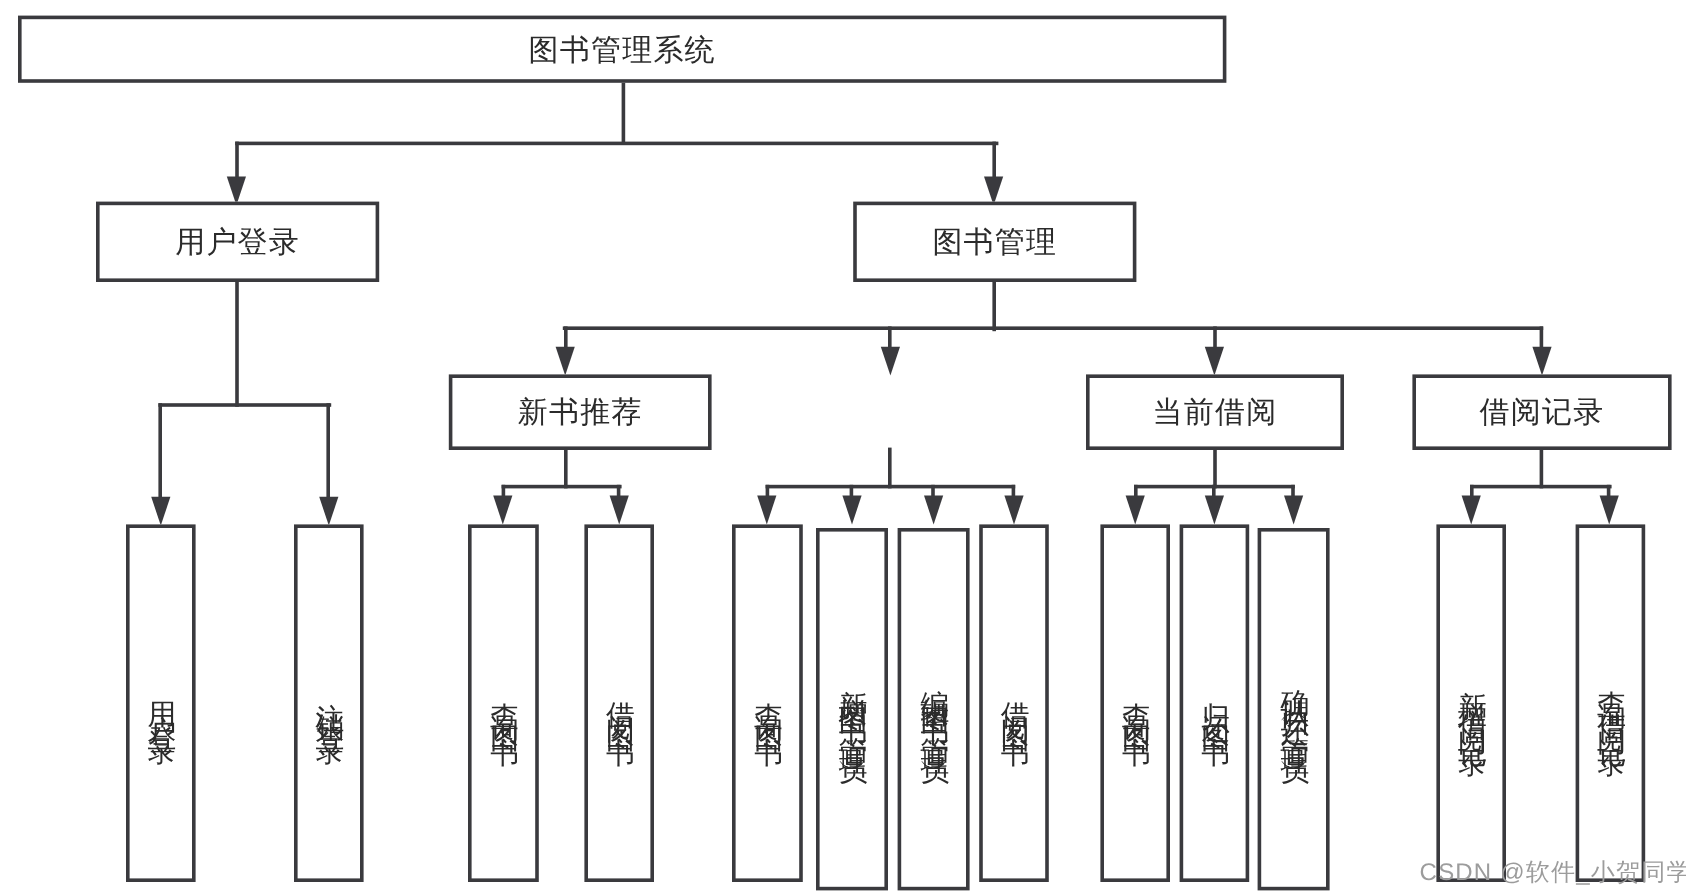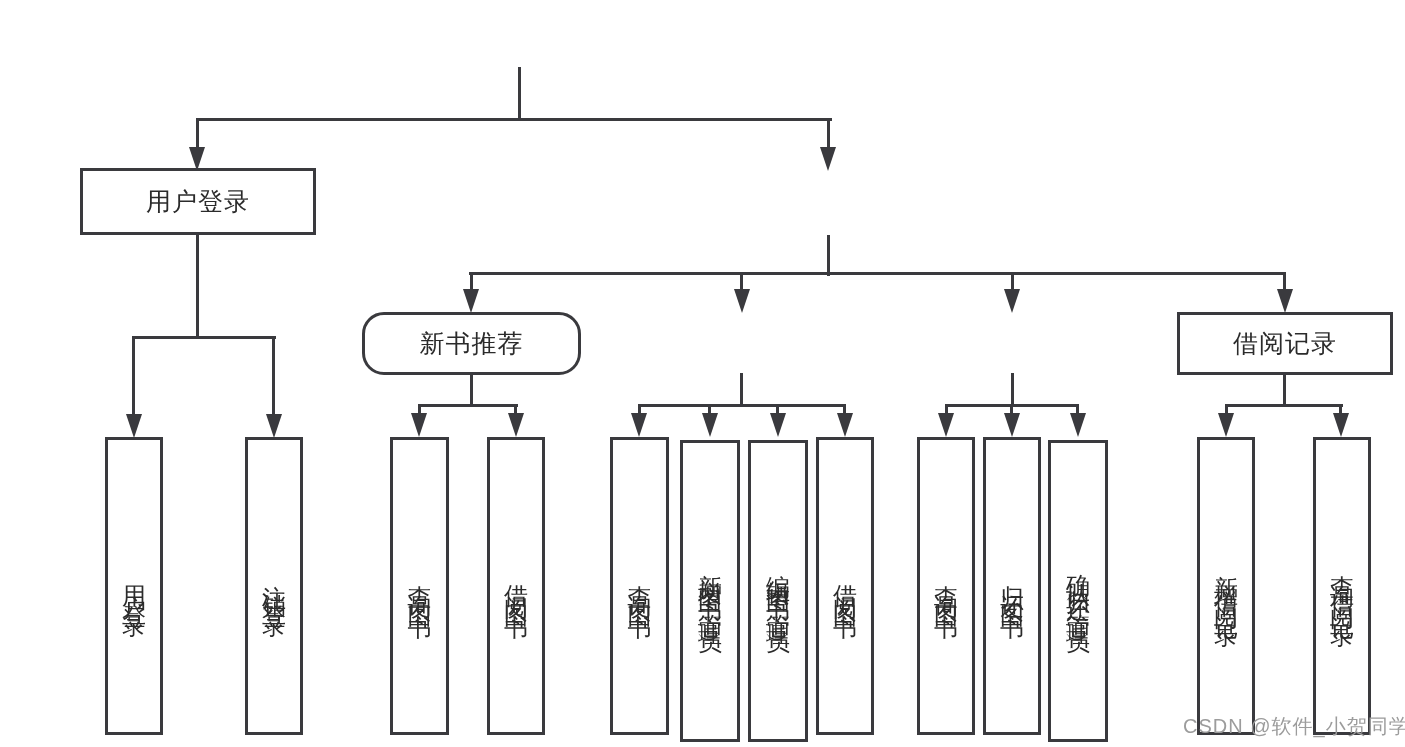--- a/index.html
+++ b/index.html
@@ -63,49 +63,52 @@
     letter-spacing: 1px;
     white-space: nowrap;
     z-index: 5;
   }
 </style>
 </head>
 <body>
 
 <div class="canvas">
 
+  <div class="box" style="left:15px; top:13px; width:1007px; height:56px;">图书管理系统</div>
 
   <div class="vline" style="left:518px; top:67px; height:53px;"></div>
   <div class="hline" style="left:196px; top:118px; width:636px;"></div>
   <div class="vline" style="left:196px; top:118px; height:32px;"></div>
   <div class="arrow" style="left:189px; top:147px;"></div>
   <div class="vline" style="left:827px; top:118px; height:32px;"></div>
   <div class="arrow" style="left:820px; top:147px;"></div>
 
   <div class="box" style="left:80px; top:168px; width:236px; height:67px;">用户登录</div>
+  <div class="box" style="left:711px; top:168px; width:236px; height:67px;">图书管理</div>
 
   <div class="vline" style="left:196px; top:235px; height:104px;"></div>
   <div class="hline" style="left:132px; top:336px; width:144px;"></div>
   <div class="vline" style="left:132px; top:336px; height:80px;"></div>
   <div class="arrow" style="left:126px; top:414px;"></div>
   <div class="vline" style="left:272px; top:336px; height:80px;"></div>
   <div class="arrow" style="left:266px; top:414px;"></div>
 
   <div class="vline" style="left:827px; top:235px; height:41px;"></div>
   <div class="hline" style="left:469px; top:272px; width:817px;"></div>
   <div class="vline" style="left:470px; top:272px; height:22px;"></div>
   <div class="arrow" style="left:463px; top:289px;"></div>
   <div class="vline" style="left:740px; top:272px; height:22px;"></div>
   <div class="arrow" style="left:734px; top:289px;"></div>
   <div class="vline" style="left:1011px; top:272px; height:22px;"></div>
   <div class="arrow" style="left:1004px; top:289px;"></div>
   <div class="vline" style="left:1283px; top:272px; height:22px;"></div>
   <div class="arrow" style="left:1277px; top:289px;"></div>
 
-  <div class="box" style="left:362px; top:312px; width:219px; height:63px;border-radius:22px;">新书推荐</div>
+  <div class="box" style="left:374px; top:312px; width:219px; height:63px;">新书推荐</div>
+  <div class="box" style="left:905px; top:312px; width:215px; height:63px;">当前借阅</div>
   <div class="box" style="left:1177px; top:312px; width:216px; height:63px;">借阅记录</div>
 
   <div class="vline" style="left:470px; top:373px; height:34px;"></div>
   <div class="hline" style="left:418px; top:404px; width:100px;"></div>
   <div class="vline" style="left:418px; top:404px; height:12px;"></div>
   <div class="arrow" style="left:411px; top:413px;"></div>
   <div class="vline" style="left:514px; top:404px; height:12px;"></div>
   <div class="arrow" style="left:508px; top:413px;"></div>
 
   <div class="vline" style="left:740px; top:373px; height:34px;"></div>

